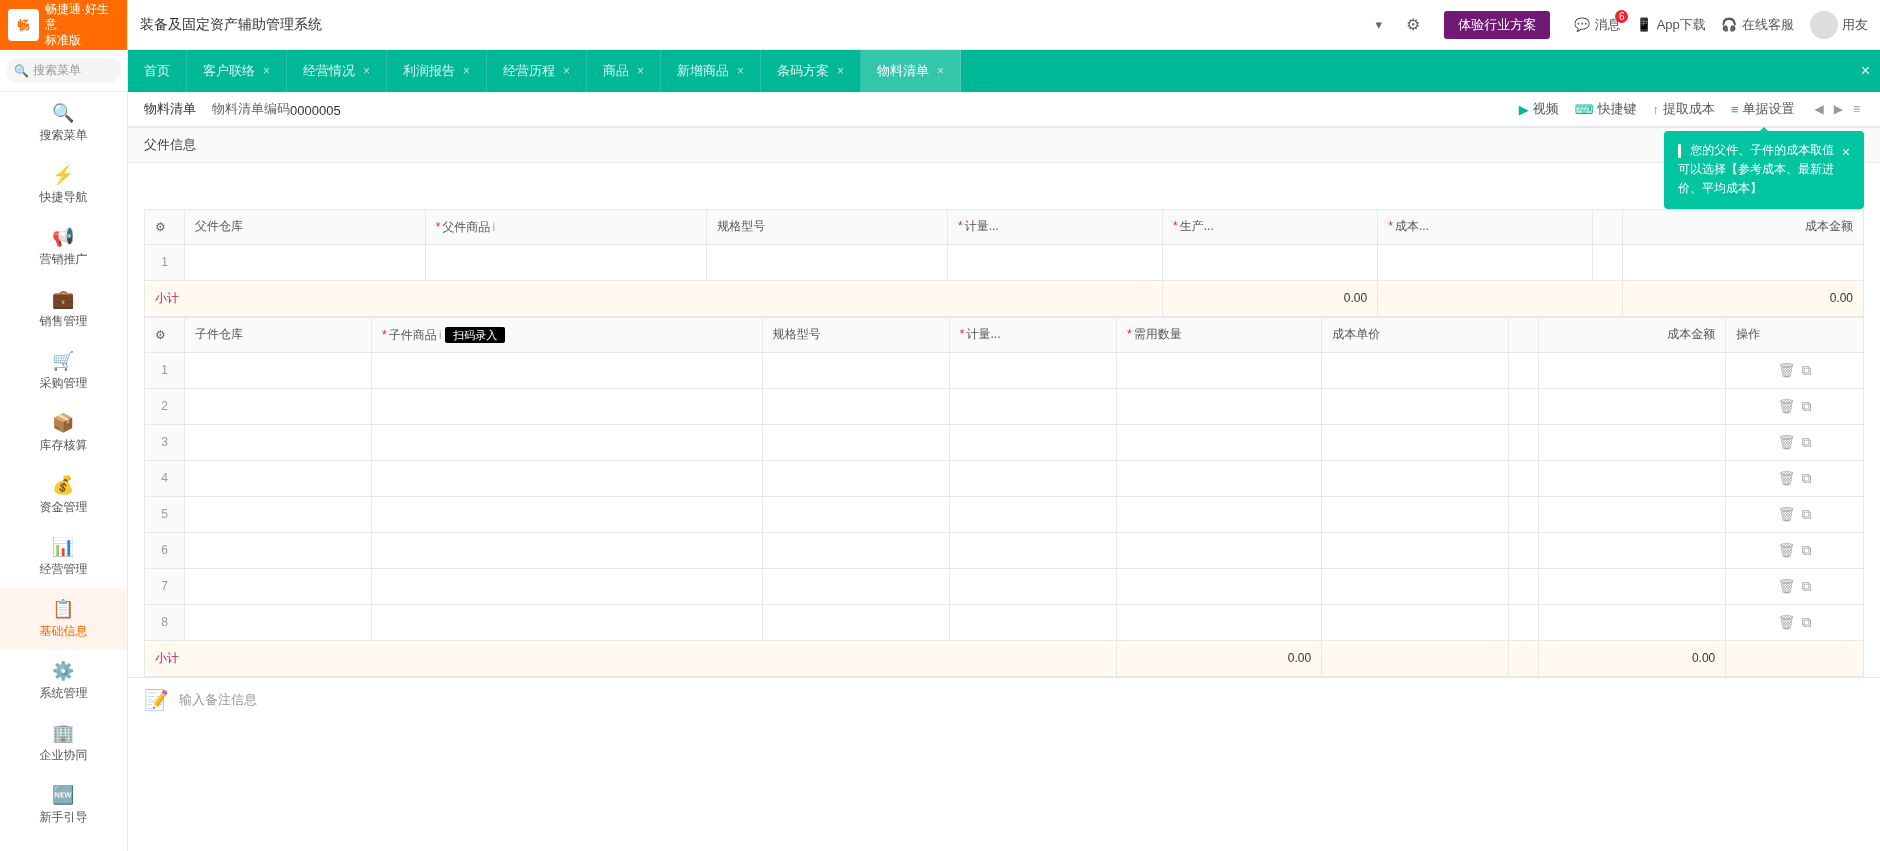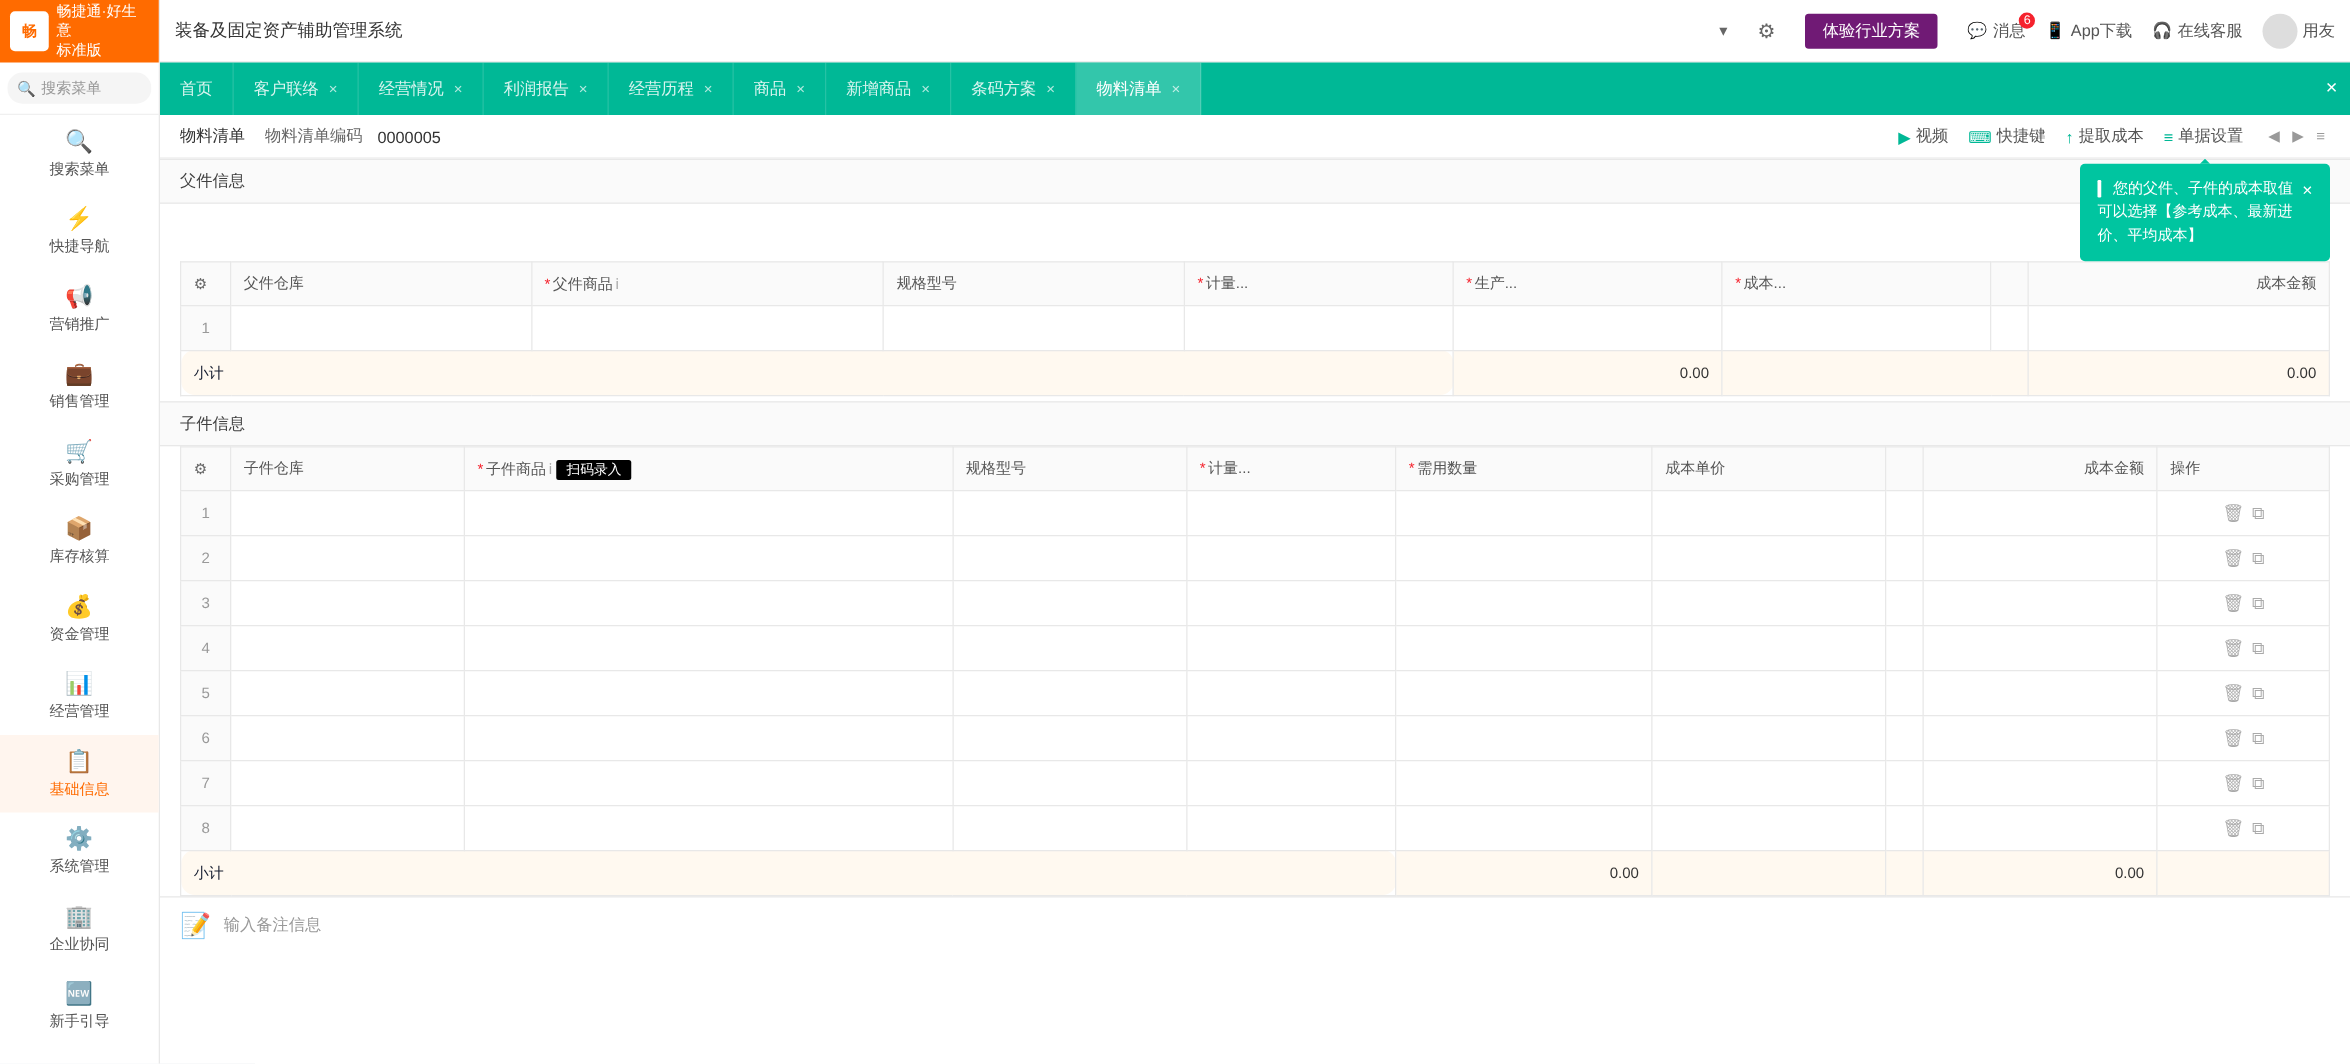--- a/index.html
+++ b/index.html
@@ -146,21 +146,21 @@
     .sub-header {
       background: #fff;
       padding: 8px 16px;
       display: flex;
       align-items: center;
       gap: 16px;
       border-bottom: 1px solid #e8e8e8;
       flex-shrink: 0;
     }
     .sub-header-breadcrumb { font-size: 13px; color: #333; }
-    .sub-header-code { display: flex; align-items: center; gap: 12px; font-size: 13px; }
+    .sub-header-code { display: flex; align-items: flex-end; gap: 0; font-size: 13px; }
     .sub-header-code-label { color: #666; }
     .sub-header-code-value { color: #333; font-weight: 500; }
     .sub-header-right { margin-left: auto; display: flex; align-items: center; gap: 16px; }
     .sub-header-action { display: flex; align-items: center; gap: 4px; color: #555; cursor: pointer; font-size: 13px; }
     .sub-header-action .icon { color: #00b896; }
 
     
     .content {
       flex: 1;
       overflow-y: auto;
@@ -205,21 +205,21 @@
       color: #999;
       background: #fafafa;
       width: 40px;
       padding: 0;
     }
     .data-table .subtotal-row td {
       background: #fff9f0;
       padding: 6px 10px;
       color: #333;
     }
-    .data-table .subtotal-row td.label { color: #0f172a; border-radius: 11px; }
+    .data-table .subtotal-row td.label { color: #be185d; border-radius: 11px; }
     .data-table .subtotal-row td.value { color: #333; font-weight: 500; text-align: right; }
     .required-star { color: #f5222d; margin-right: 2px; }
     .info-icon { color: #aaa; margin-left: 2px; cursor: pointer; }
 
     .scan-btn {
       background: #000000;
       color: #fff;
       padding: 2px 8px;
       border-radius: 2px;
       font-size: 11px;
@@ -502,21 +502,20 @@
           <tr class="subtotal-row">
             <td class="label" colspan="5">小计</td>
             <td class="value">0.00</td>
             <td colspan="2"></td>
             <td class="value">0.00</td>
           </tr>
         </tbody>
       </table>
     </div>
 
-    <div class="section-title" style="margin-top:4px;">子件信息</div>
 
     <div class="table-container">
       <table class="data-table">
         <thead>
           <tr>
             <th class="col-settings">
               <span class="settings-icon">⚙</span>
             </th>
             <th>子件仓库</th>
             <th>

